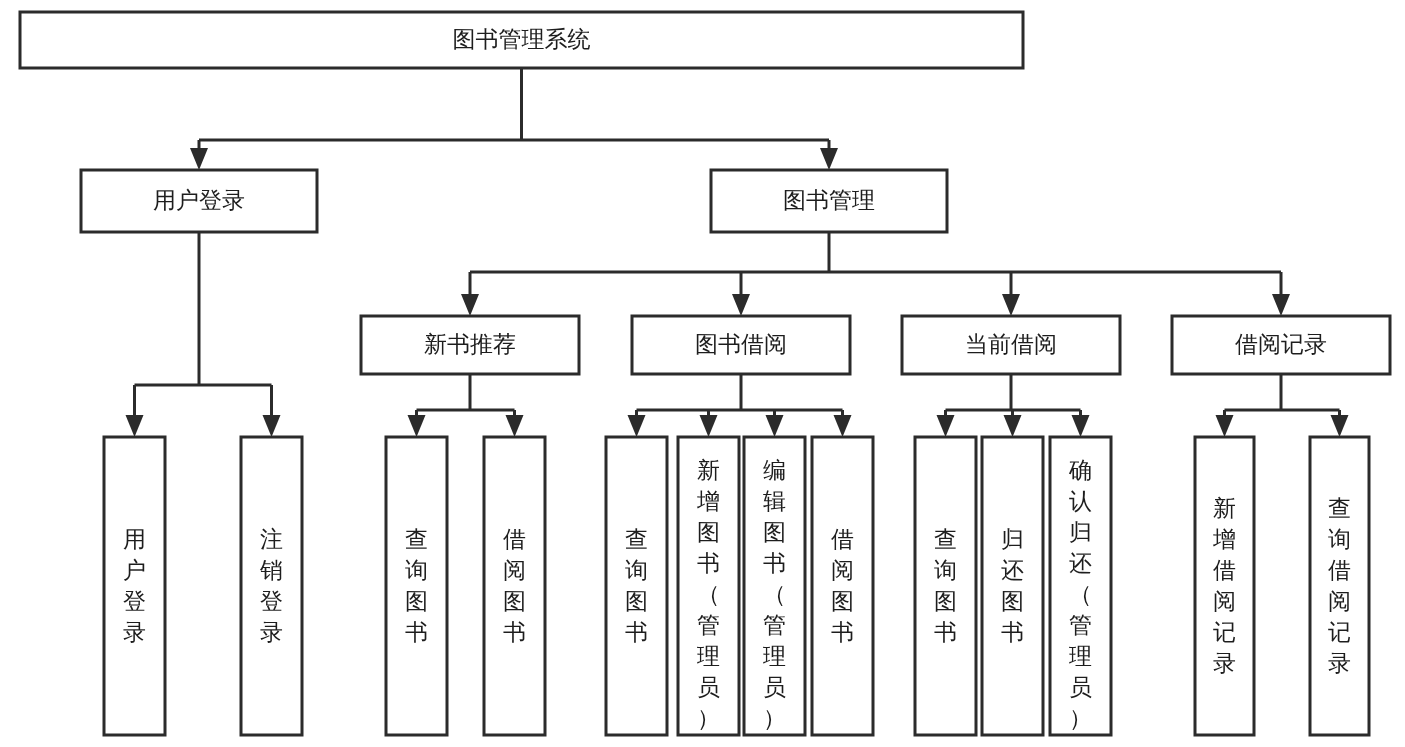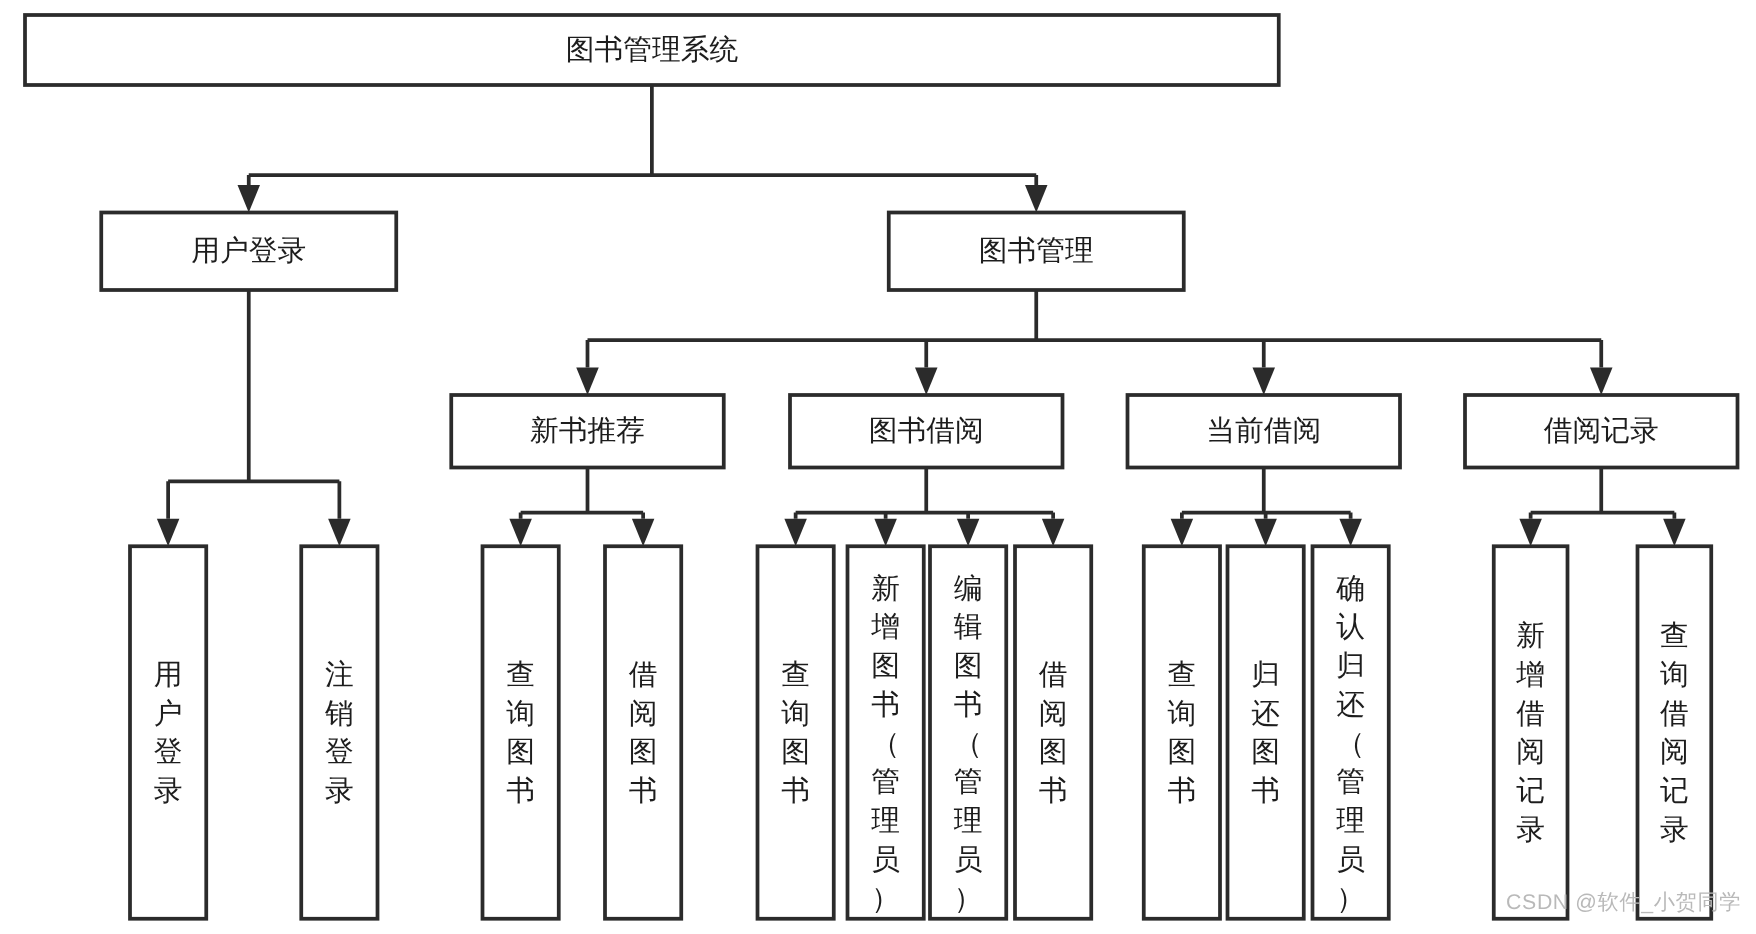--- a/index.html
+++ b/index.html
@@ -199,14 +199,13 @@
         <g>
           <rect x="1195" y="437" width="59" height="298" class="node-rect"></rect>
           <text x="1224.5" y="516" class="node-label-v"><tspan x="1224.5" dy="0">新</tspan><tspan x="1224.5" dy="31">增</tspan><tspan x="1224.5" dy="31">借</tspan><tspan x="1224.5" dy="31">阅</tspan><tspan x="1224.5" dy="31">记</tspan><tspan x="1224.5" dy="31">录</tspan></text>
         </g>
         <g>
           <rect x="1310" y="437" width="59" height="298" class="node-rect"></rect>
           <text x="1339.5" y="516" class="node-label-v"><tspan x="1339.5" dy="0">查</tspan><tspan x="1339.5" dy="31">询</tspan><tspan x="1339.5" dy="31">借</tspan><tspan x="1339.5" dy="31">阅</tspan><tspan x="1339.5" dy="31">记</tspan><tspan x="1339.5" dy="31">录</tspan></text>
         </g>
       </g>
   </svg>
-  <div class="watermark">CSDN @软件_小贺同学</div>
 </div>
 
 </body></html>

